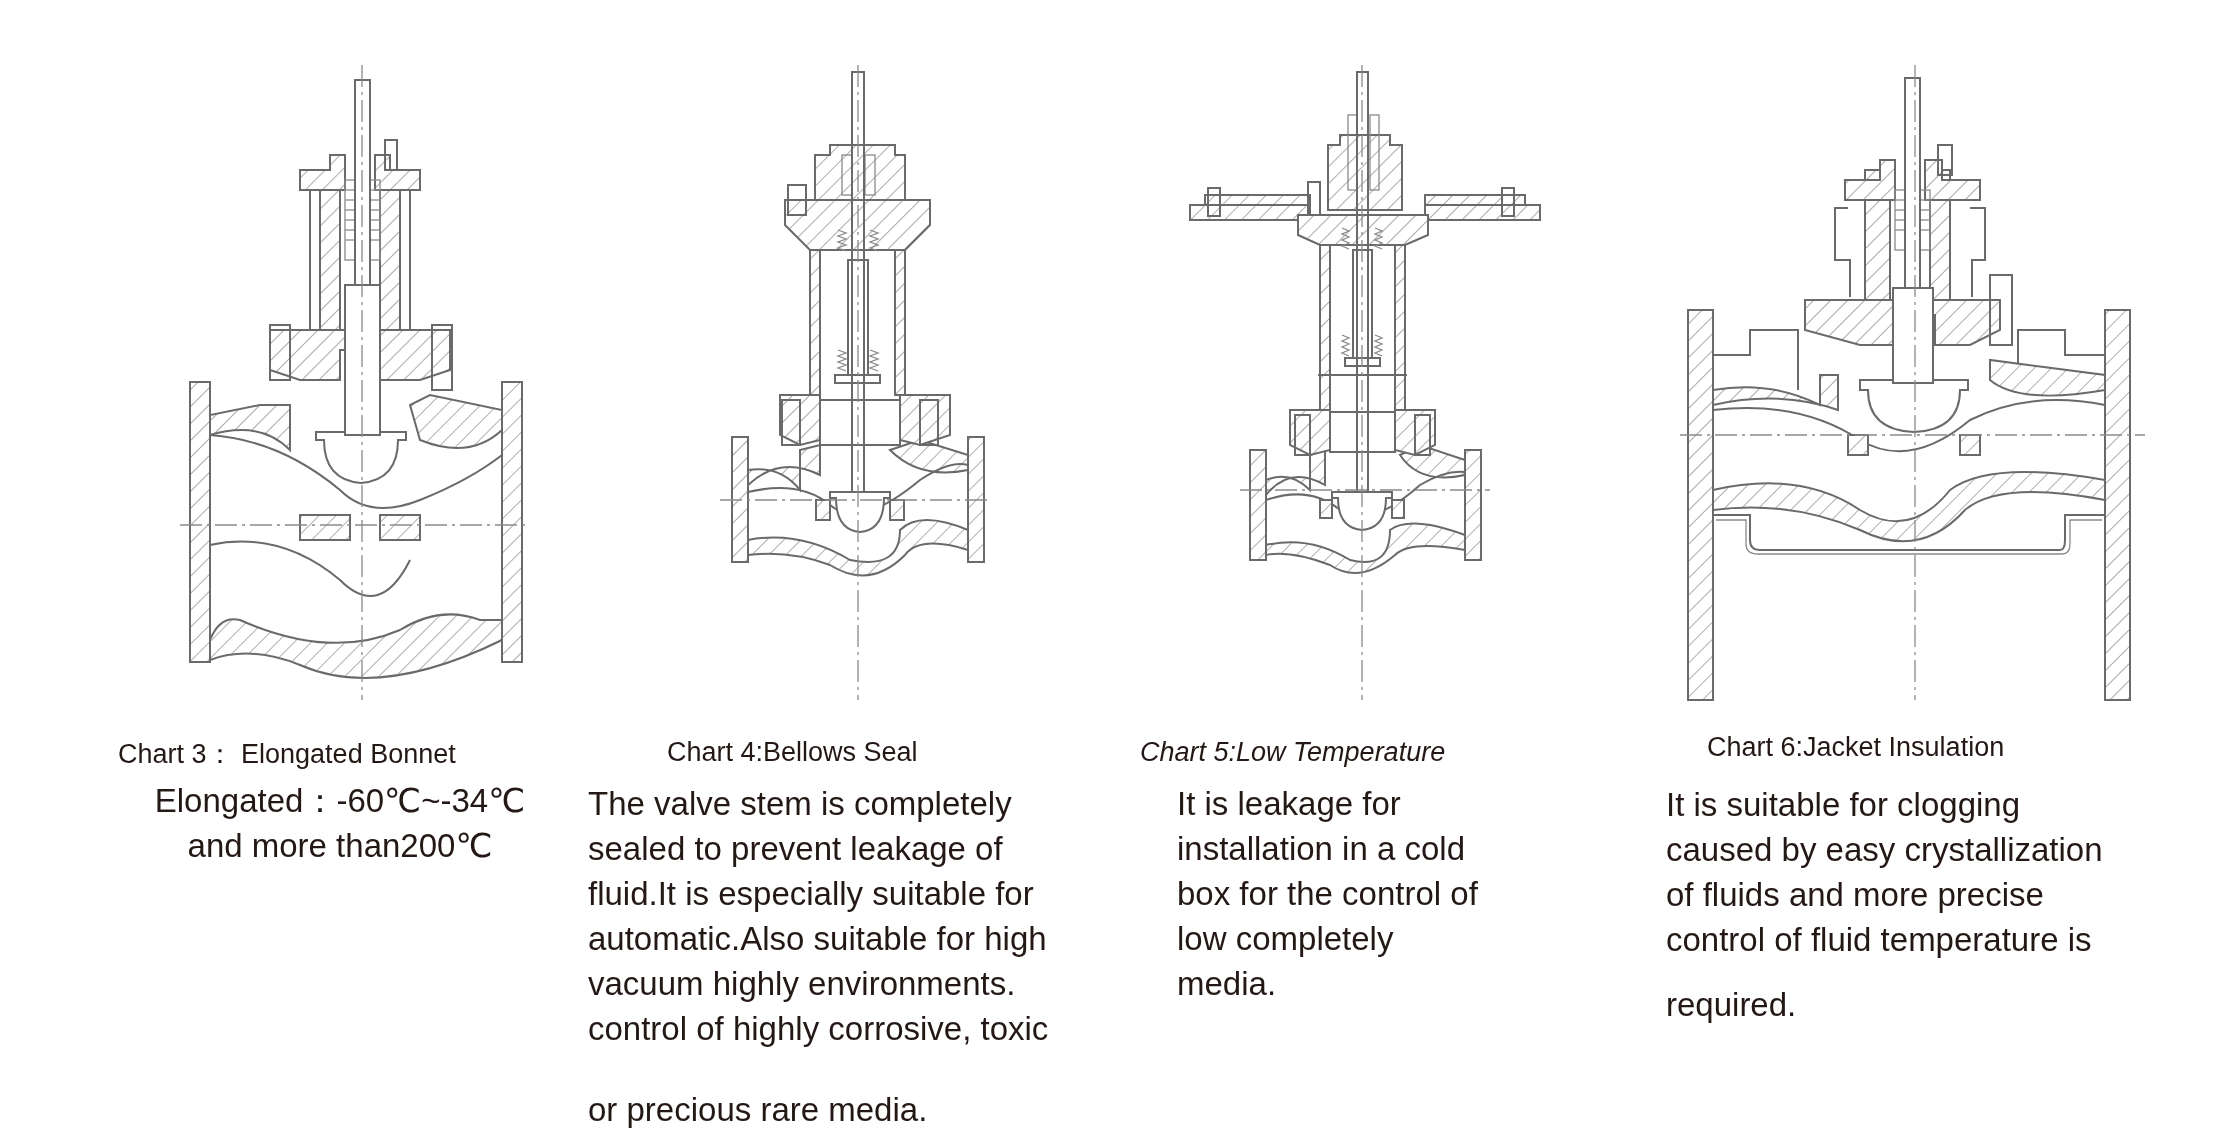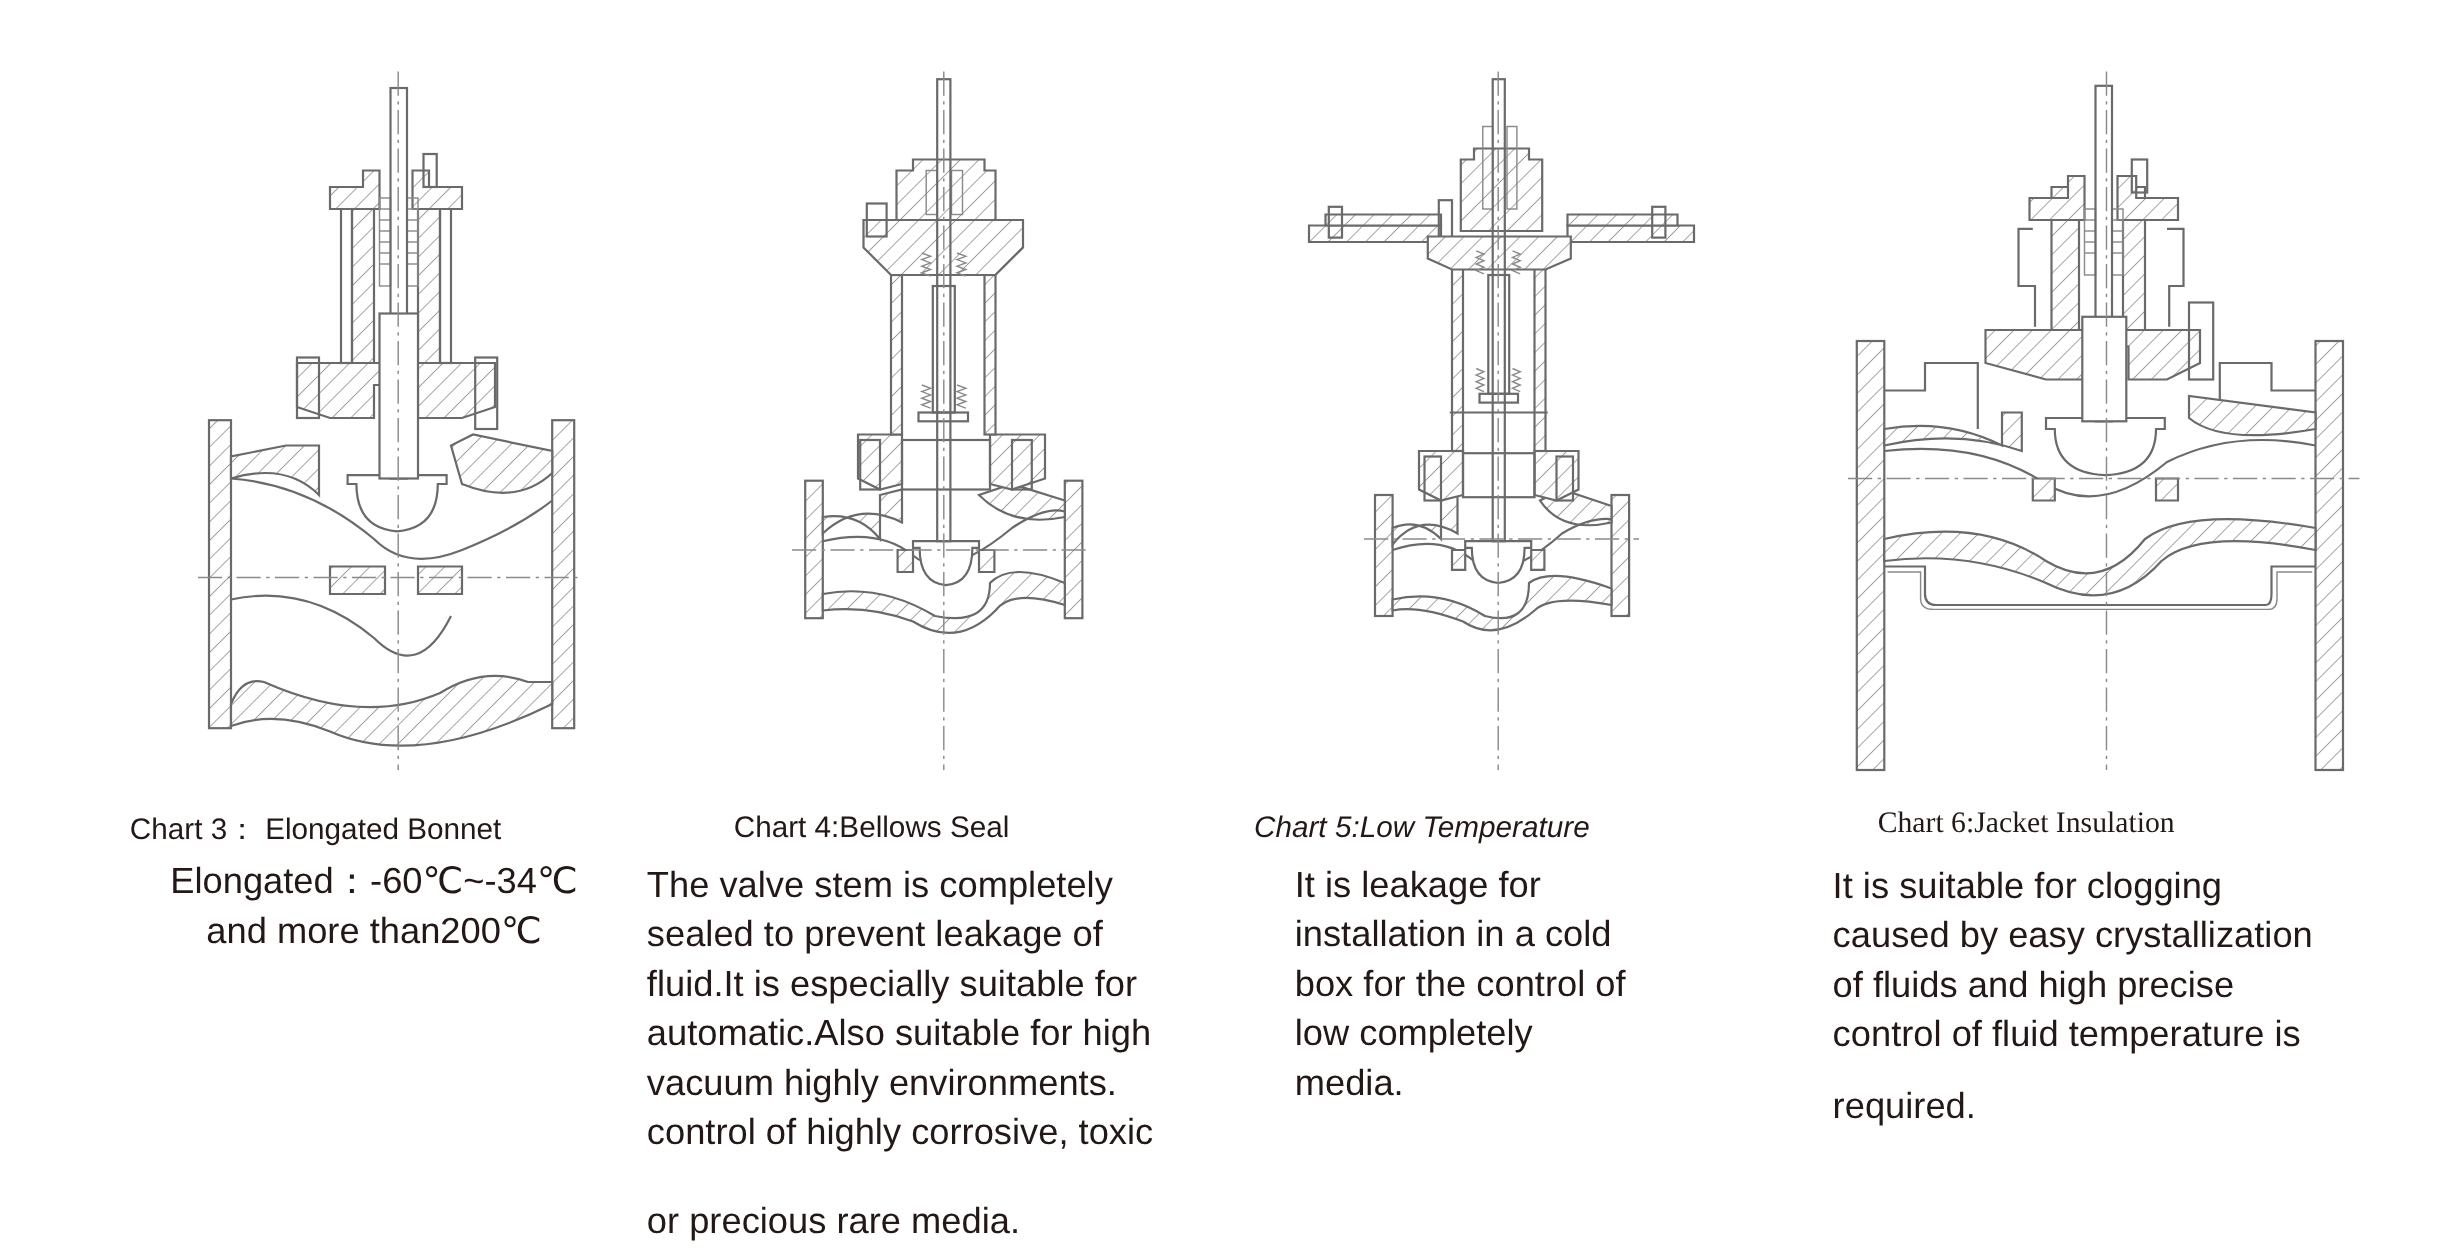--- a/index.html
+++ b/index.html
@@ -264,19 +264,19 @@
       <rect class="ln" x="225" y="18" width="15" height="305"></rect>
       <rect class="solid" x="213" y="228" width="40" height="95"></rect>
 
       <rect class="ln" x="310" y="215" width="22" height="70"></rect>
       <rect class="ln" x="258" y="85" width="14" height="30"></rect>
 
       <line class="cl" x1="235" y1="5" x2="235" y2="640"></line>
       <line class="cl" x1="0" y1="375" x2="465" y2="375"></line>
     </svg>
   </div>
-  <div class="title" style="left:1707px; top:727px;font-family:Liberation Serif, serif;">Chart 6:Jacket Insulation</div>
+  <div class="title" style="left:1707px; top:727px;">Chart 6:Jacket Insulation</div>
   <div class="caption" style="left:1666px; top:782px;">It is suitable for clogging</div>
   <div class="caption" style="left:1666px; top:827px;">caused by easy crystallization</div>
-  <div class="caption" style="left:1666px; top:872px;">of fluids and high precise</div>
+  <div class="caption" style="left:1666px; top:872px;">of fluids and more precise</div>
   <div class="caption" style="left:1666px; top:917px;">control of fluid temperature is</div>
   <div class="caption" style="left:1666px; top:962px;margin-top:20px;">required.</div>
 </div>
 
 </body></html>

